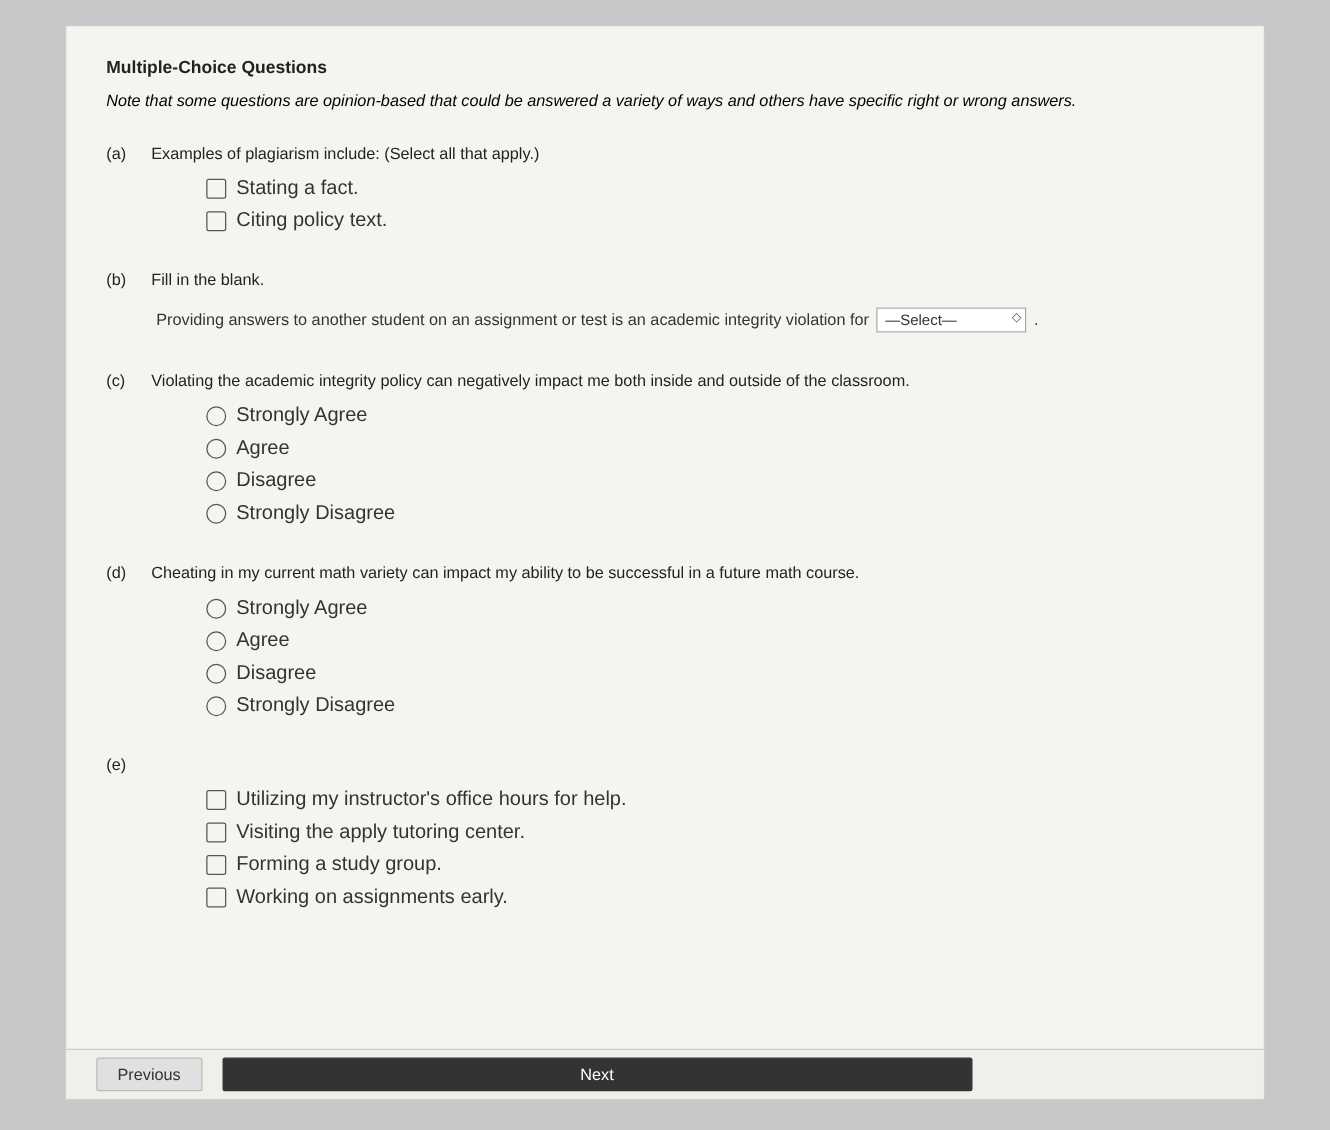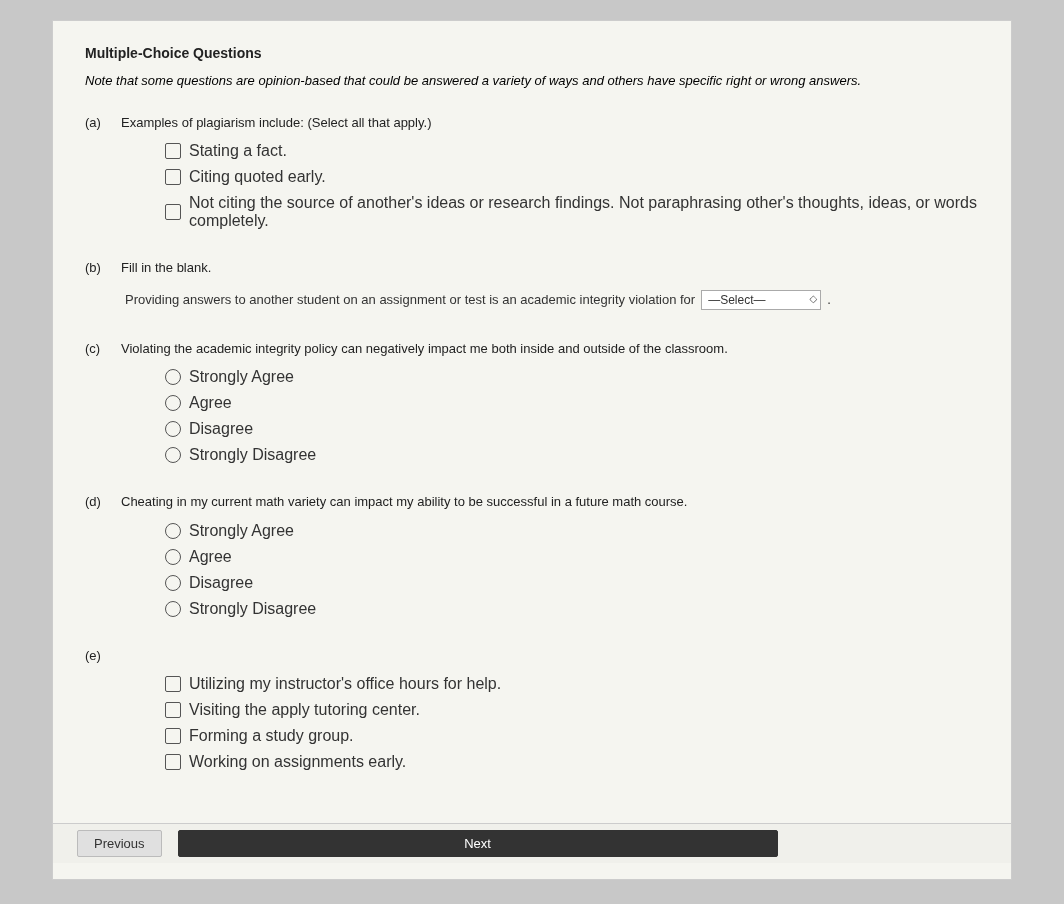--- a/index.html
+++ b/index.html
@@ -141,21 +141,21 @@
       flex-wrap: wrap;
       font-size: 13px;
       color: #333;
       line-height: 1.8;
       padding-left: 40px;
       margin-top: 4px;
     }
 
     .bottom-bar {
       position: absolute;
-      bottom: 16px;
+      bottom: 0;
       left: 0;
       right: 0;
       height: 40px;
       display: flex;
       align-items: center;
       padding: 0 24px;
       gap: 16px;
       border-top: 1px solid #ccc;
       background: #f0f0eb;
     }
@@ -196,25 +196,21 @@
       <span class="question-letter">(a)</span>
       <span class="question-text">Examples of plagiarism include: (Select all that apply.)</span>
     </div>
     <div class="options-container">
       <div class="option-row">
         <span class="option-square"></span>
         <span class="option-label">Stating a fact.</span>
       </div>
       <div class="option-row">
         <span class="option-square"></span>
-        <span class="option-label">Citing quoted early.</span>
-      </div>
-      <div class="option-row">
-        <span class="option-square"></span>
-        <span class="option-label">Not citing the source of another's ideas or research findings. Not paraphrasing other's thoughts, ideas, or words completely.</span>
+        <span class="option-label">Citing policy text.</span>
       </div>
     </div>
   </div>
 
   <div class="question-block">
     <div class="question-label">
       <span class="question-letter">(b)</span>
       <span class="question-text">Fill in the blank.</span>
     </div>
     <div class="inline-sentence">

